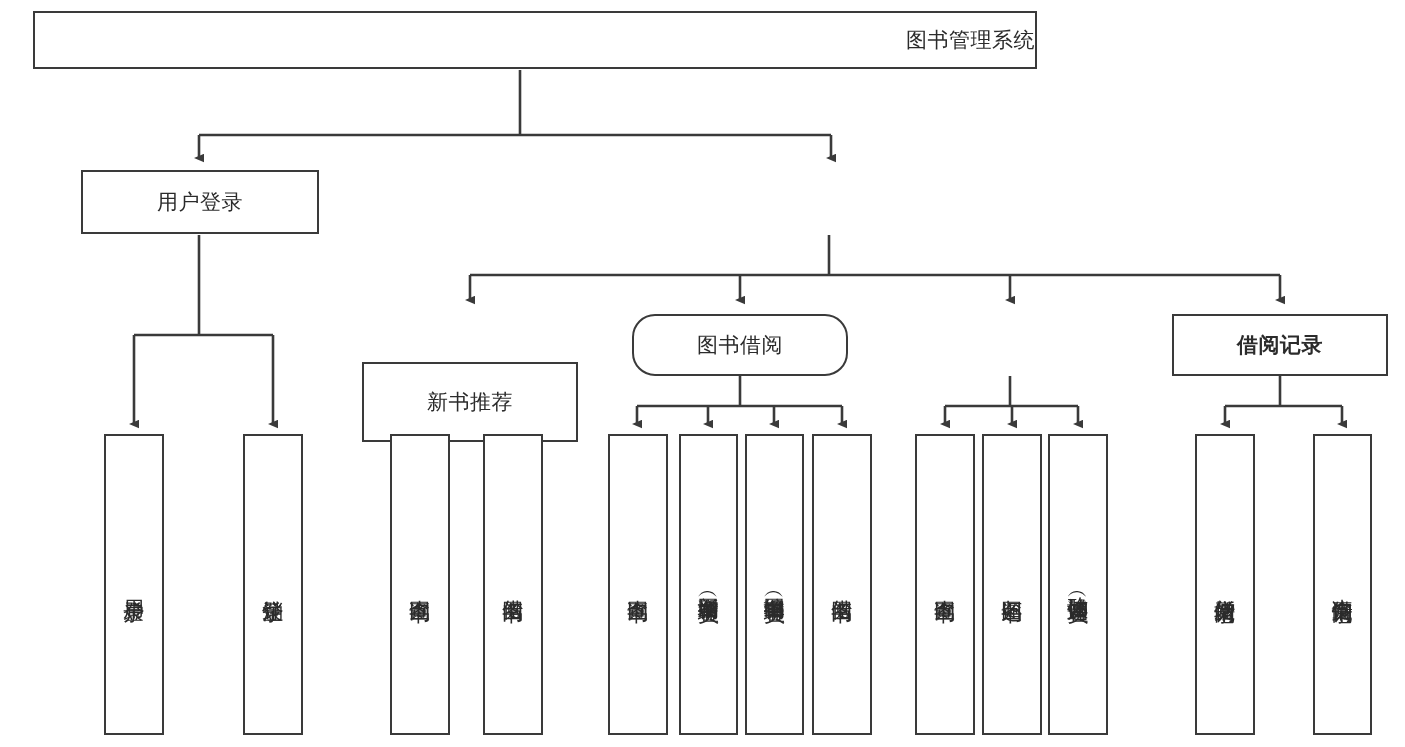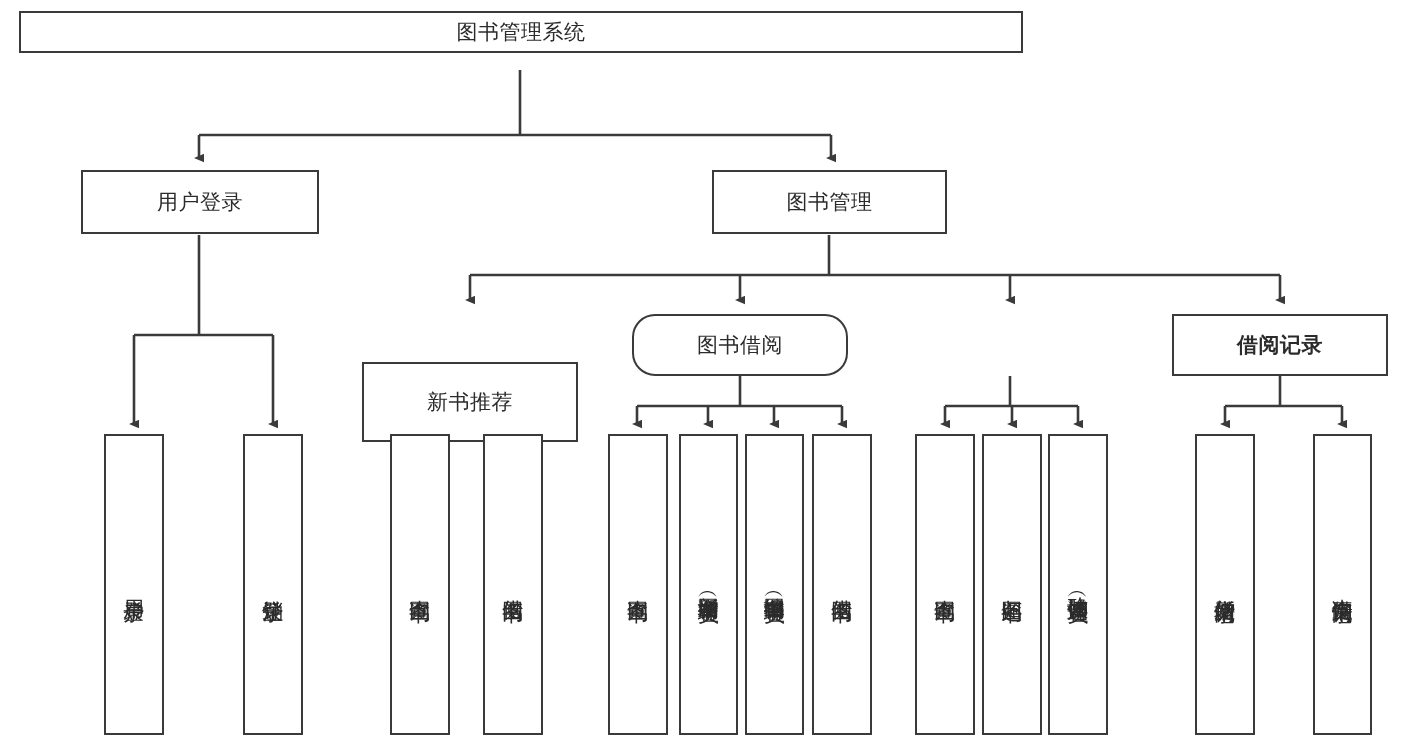--- a/index.html
+++ b/index.html
@@ -116,29 +116,26 @@
       <path d="M1012,406 L1012,424" marker-end="url(#arrow)"></path>
       <path d="M1078,406 L1078,424" marker-end="url(#arrow)"></path>
 
       <path d="M1280,376 L1280,406"></path>
       <path d="M1225,406 L1342,406"></path>
       <path d="M1225,406 L1225,424" marker-end="url(#arrow)"></path>
       <path d="M1342,406 L1342,424" marker-end="url(#arrow)"></path>
     </g>
   </svg>
 
-  <div class="node horiz" style="left:19px; top:11px; width:1004px; height:42px;">
+  <div class="node horiz" style="left:33px; top:11px; width:1004px; height:58px;justify-content:flex-end;">
     <span class="lbl">图书管理系统</span>
   </div>
 
   <div class="node horiz" style="left:81px; top:170px; width:238px; height:64px;">
     <span class="lbl">用户登录</span>
-  </div>
-  <div class="node horiz" style="left:712px; top:170px; width:235px; height:64px;">
-    <span class="lbl">图书管理</span>
   </div>
 
   <div class="node horiz" style="left:362px; top:314px; width:216px; height:80px;margin-top:48px;">
     <span class="lbl">新书推荐</span>
   </div>
   <div class="node horiz" style="left:632px; top:314px; width:216px; height:62px;border-radius:23px;">
     <span class="lbl">图书借阅</span>
   </div>
   <div class="node horiz" style="left:1172px; top:314px; width:216px; height:62px;font-weight:bold;">
     <span class="lbl">借阅记录</span>

